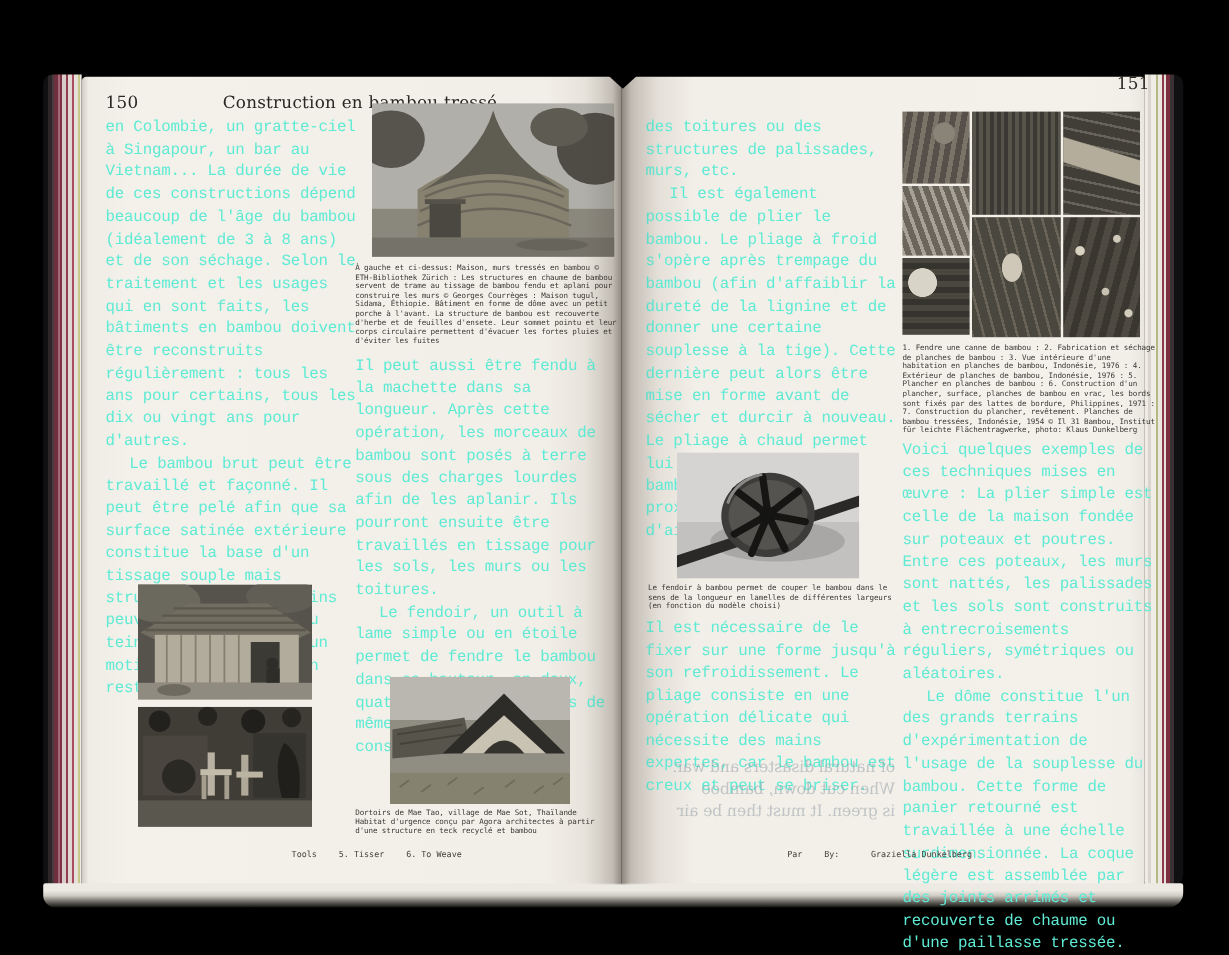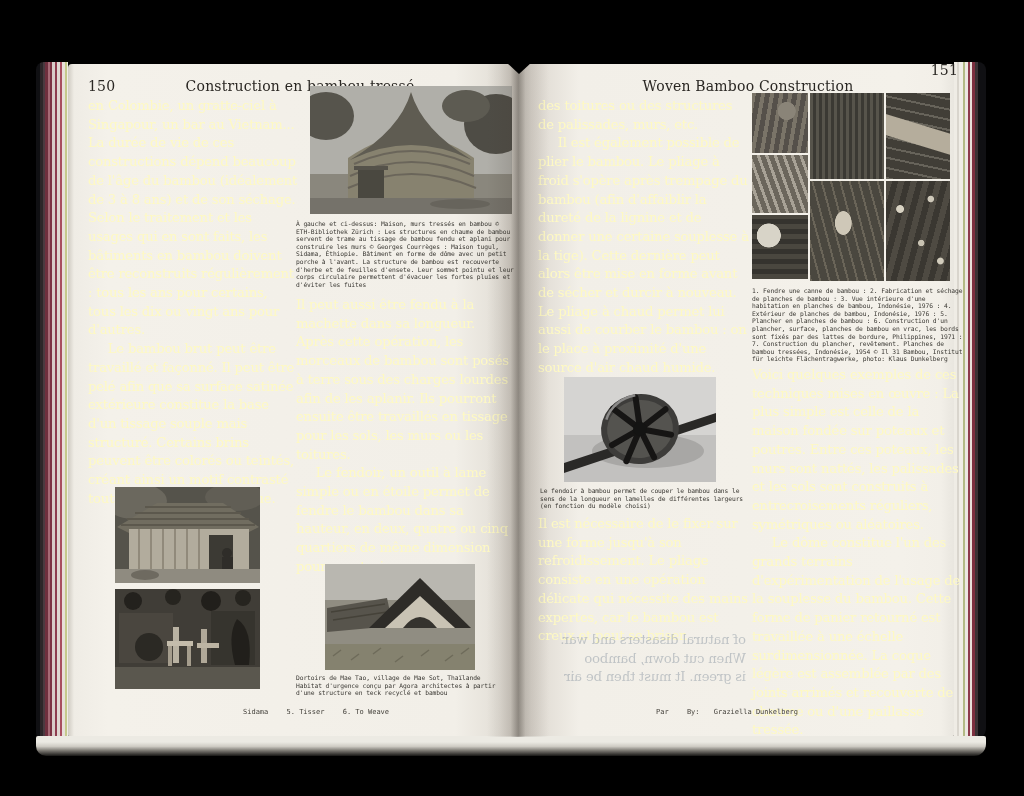--- a/index.html
+++ b/index.html
@@ -23,21 +23,21 @@
     background:linear-gradient(270deg,#e9e6df 0,#f2efe8 3%,#f4f1ea 12%,#f2efe8 86%,#ddd8d0 97%,#cbc6bd 100%);}
   .gutter{left:487px;top:64px;width:62px;height:673px;pointer-events:none;
     background:linear-gradient(90deg,rgba(70,60,52,0) 0%,rgba(70,60,52,.16) 38%,rgba(45,38,32,.40) 50%,rgba(70,60,52,.16) 62%,rgba(70,60,52,0) 100%);}
   .gutter-notch{left:506px;top:62px;width:0;height:0;border-left:13px solid transparent;
     border-right:13px solid transparent;border-top:12px solid #000;}
   .book-bottom{left:36px;top:736px;width:950px;height:20px;border-radius:2px 2px 12px 10px;
     background:linear-gradient(180deg,#eceae3 0 30%,#cfccc4 52%,#78756f 74%,#171614 100%);}
 
   
   .hdr{font-size:14px;letter-spacing:.2px;color:#2a2723;}
-  .bodytext p{margin:0;font-size:13.2px;line-height:18.7px;letter-spacing:-.2px;color:#fef9c3;}
+  .bodytext p{margin:0;font-size:13.2px;line-height:18.7px;letter-spacing:-.2px;color:#5eead4;font-family:Liberation Mono, monospace;}
   .bodytext p.indent{text-indent:1.5em;}
   .caption{font-family:"DejaVu Sans Mono", monospace;font-size:6.3px;line-height:7.6px;
     letter-spacing:-.1px;color:#3a3833;}
   .prelines{white-space:pre-line;}
   .footer{font-family:"DejaVu Sans Mono", monospace;font-size:7px;color:#45423c;}
   .footer span{margin-right:14px;}
   .ghost{width:208px;opacity:.5;filter:blur(.3px);}
   .ghost span{display:block;transform:scaleX(-1);font-size:13.2px;line-height:18.5px;
     color:#8f9aa5;letter-spacing:-.2px;text-align:left;}
 
@@ -144,26 +144,25 @@
     <polygon points="44,64 95,14 146,64" fill="#2e2c28"></polygon>
     <polygon points="60,64 95,32 130,64" fill="#c9c3b4"></polygon>
     <path d="M78,64 Q95,42 112,64 Z" fill="#35332e"></path>
     <rect y="80" width="150" height="26" fill="#85826f"></rect>
     <path d="M8,92 l8,-6 M26,96 l8,-6 M48,90 l8,-6 M70,98 l8,-6 M96,92 l8,-6 M120,97 l8,-6 M136,90 l8,-6" stroke="#6e6b5a" stroke-width="1.5"></path>
   </svg>
   <div class="abs caption prelines" style="left:296px;top:674px;width:212px;">Dortoirs de Mae Tao, village de Mae Sot, Thaïlande
 Habitat d'urgence conçu par Agora architectes à partir d'une structure en teck recyclé et bambou</div>
 
   <div class="abs footer" style="left:243px;top:708px;">
-    <span>Sidama</span>
+    <span>Tools</span>
     <span>5. Tisser</span>
     <span>6. To Weave</span>
   </div>
 
-  <div class="abs hdr" style="left:568px;top:78px;width:360px;text-align:center;">Woven Bamboo Construction</div>
   <div class="abs hdr" style="left:920px;top:62px;width:38px;text-align:right;">151</div>
 
   <div class="abs bodytext" style="left:538px;top:97px;width:212px;">
     <p>des toitures ou des structures de palissades, murs, etc.</p>
     <p class="indent">Il est également possible de plier le bambou. Le pliage à froid s'opère après trempage du bambou (afin d'affaiblir la dureté de la lignine et de donner une certaine souplesse à la tige). Cette dernière peut alors être mise en forme avant de sécher et durcir à nouveau. Le pliage à chaud permet lui aussi de courber le bambou : on le place à proximité d'une source d'air chaud humide.</p>
   </div>
 
   <svg class="abs photo" style="left:564px;top:377px;" width="152" height="105" viewBox="0 0 152 105">
     <rect width="152" height="105" fill="#d5d4d2"></rect>
     <rect y="58" width="152" height="47" fill="#c2c1bf"></rect>
@@ -200,26 +199,26 @@
       <div class="gp gp5"></div>
     </div>
     <div class="gcol" style="width:64px;">
       <div class="gp gp6"></div>
       <div class="gp gp7"></div>
     </div>
   </div>
   <div class="abs caption" style="left:752px;top:287px;width:212px;">1. Fendre une canne de bambou : 2. Fabrication et séchage de planches de bambou : 3. Vue intérieure d'une habitation en planches de bambou, Indonésie, 1976 : 4. Extérieur de planches de bambou, Indonésie, 1976 : 5. Plancher en planches de bambou : 6. Construction d'un plancher, surface, planches de bambou en vrac, les bords sont fixés par des lattes de bordure, Philippines, 1971 : 7. Construction du plancher, revêtement. Planches de bambou tressées, Indonésie, 1954 © Il 31 Bambou, Institut für leichte Flächentragwerke, photo: Klaus Dunkelberg</div>
 
   <div class="abs bodytext" style="left:752px;top:366px;width:214px;">
-    <p>Voici quelques exemples de ces techniques mises en œuvre : La plus simple est celle de la maison fondée sur poteaux et poutres. Entre ces poteaux, les murs sont nattés, les palissades et les sols sont construits à entrecroisements réguliers, symétriques ou aléatoires.</p>
+    <p>Voici quelques exemples de ces techniques mises en œuvre : La plier simple est celle de la maison fondée sur poteaux et poutres. Entre ces poteaux, les murs sont nattés, les palissades et les sols sont construits à entrecroisements réguliers, symétriques ou aléatoires.</p>
     <p class="indent">Le dôme constitue l'un des grands terrains d'expérimentation de l'usage de la souplesse du bambou. Cette forme de panier retourné est travaillée à une échelle surdimensionnée. La coque légère est assemblée par des joints arrimés et recouverte de chaume ou d'une paillasse tressée.</p>
   </div>
 
   <div class="abs footer" style="left:656px;top:708px;">
     <span style="">Par</span>
-    <span style="margin-right:10px;">By:</span>
+    <span style="margin-right:22px;">By:</span>
     <span>Graziella Dunkelberg</span>
   </div>
 
   <div class="abs gutter"></div>
   <div class="abs gutter-notch"></div>
 
 </div>
 
 </body></html>

